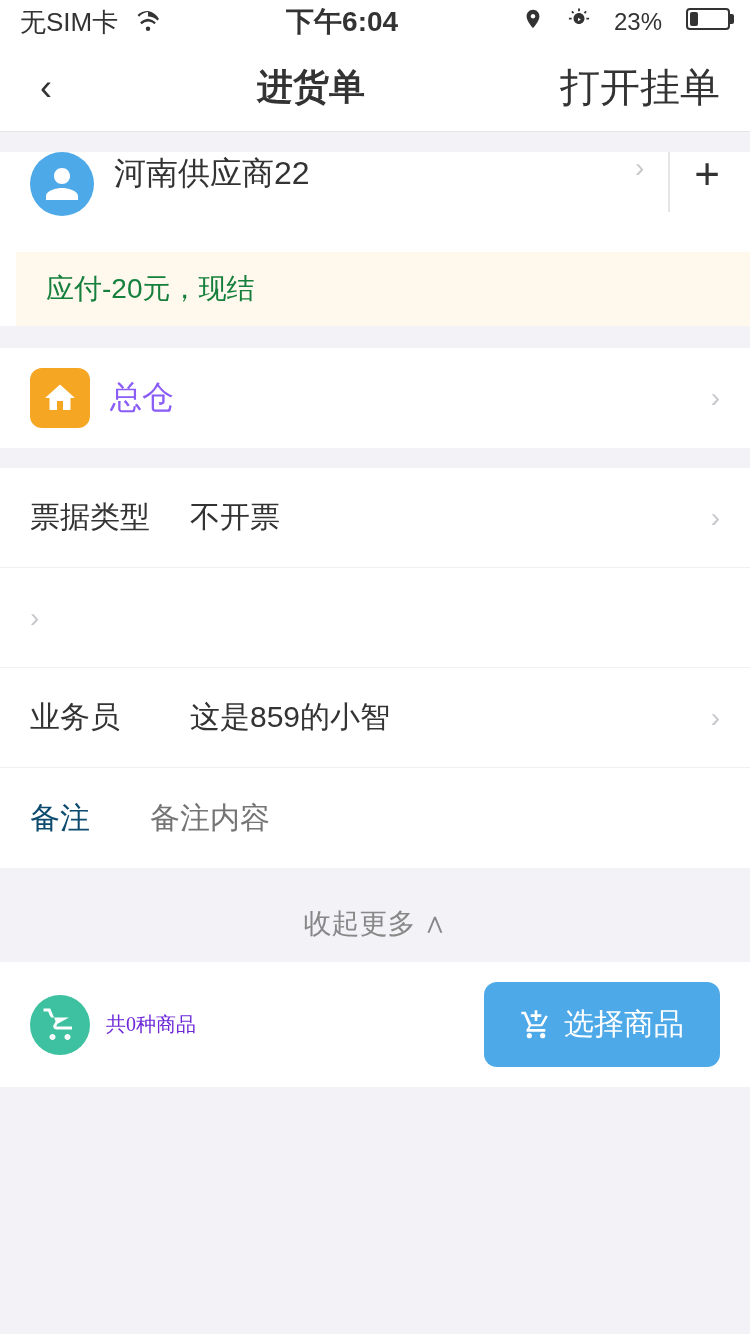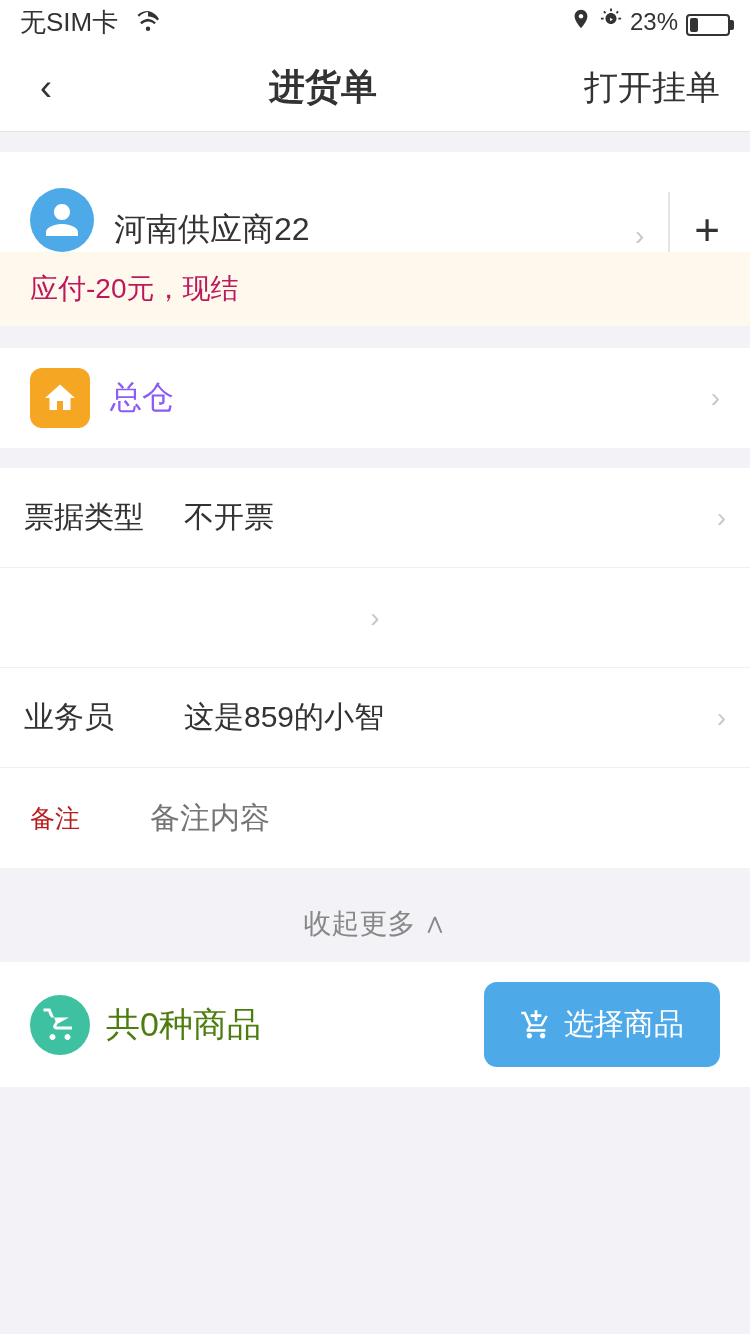--- a/index.html
+++ b/index.html
@@ -30,22 +30,22 @@
       display: flex;
       align-items: center;
       gap: 16px;
     }
     .status-center {
       font-size: 28px;
       font-weight: 600;
     }
     .status-right {
       display: flex;
-      align-items: flex-end;
-      gap: 8px;
+      align-items: flex-start;
+      gap: 24px;
       font-size: 24px;
     }
     .battery-icon {
       width: 44px;
       height: 22px;
       border: 2px solid #333;
       border-radius: 4px;
       position: relative;
       display: inline-flex;
       align-items: center;
@@ -85,41 +85,41 @@
       color: #333;
       cursor: pointer;
       padding: 10px;
     }
     .nav-title {
       font-size: 36px;
       font-weight: 600;
       color: #333;
     }
     .nav-action {
-      font-size: 34px;
+      font-size: 40px;
       color: #333;
       cursor: pointer;
     }
 
     
     .section-gap {
       height: 20px;
       background: #f2f2f7;
     }
 
     
     .card {
       background: #fff;
       width: 750px;
     }
 
     
     .supplier-row {
       display: flex;
-      align-items: flex-end;
+      align-items: flex-start;
       padding: 0 30px;
       height: 100px;
       background: #fff;
       border-bottom: none;
     }
     .supplier-avatar {
       width: 64px;
       height: 64px;
       border-radius: 50%;
       background: #4da9e8;
@@ -154,21 +154,22 @@
       color: #333;
       line-height: 1;
       cursor: pointer;
     }
 
     
     .notice-bar {
       background: #fff8ec;
       padding: 18px 30px;
       font-size: 28px;
-      color: #be185d;
+      color: #15803d;
+      margin-left: 16px;
     }
 
     
     .warehouse-row {
       display: flex;
       align-items: center;
       padding: 0 30px;
       height: 100px;
       background: #fff;
       margin-top: 2px;
@@ -196,25 +197,24 @@
     }
 
     
     .form-section {
       background: #fff;
       margin-top: 20px;
     }
     .form-row {
       display: flex;
       align-items: center;
-      padding: 0 24px;
+      padding: 0 30px;
       height: 100px;
       border-bottom: 1px solid #f0f0f0;
       cursor: pointer;
-      justify-content: center;
     }
     .form-row:last-child {
       border-bottom: none;
     }
     .form-label {
       font-size: 30px;
       color: #333;
       width: 140px;
       flex-shrink: 0;
     }
@@ -226,22 +226,22 @@
     }
 
     
     .remark-row {
       display: flex;
       align-items: center;
       padding: 0 30px;
       height: 100px;
     }
     .remark-label {
-      font-size: 25px;
-      color: #b91c1c;
+      font-size: 30px;
+      color: #0c4a6e;
       width: 100px;
       flex-shrink: 0;
     }
     .remark-input {
       flex: 1;
       font-size: 30px;
       color: #a16207;
       padding-left: 20px;
       border: none;
       outline: none;
@@ -284,22 +284,23 @@
       display: flex;
       align-items: center;
       justify-content: center;
     }
     .product-cart-icon svg {
       width: 36px;
       height: 36px;
       fill: #fff;
     }
     .product-count {
-      font-size: 34px;
-      color: #4d7c0f;
+      font-size: 20px;
+      color: #6d28d9;
+      font-family: Liberation Serif, serif;
     }
     .select-btn {
       background: #4da9e8;
       color: #fff;
       border: none;
       border-radius: 13px;
       padding: 22px 36px;
       font-size: 30px;
       display: flex;
       align-items: center;
@@ -323,20 +324,21 @@
 
 <div class="status-bar">
   <div class="status-left">
     <span>无SIM卡</span>
     <span>
       <svg viewBox="0 0 24 18" fill="none" xmlns="http://www.w3.org/2000/svg" style="width:28px;height:20px;">
         <path d="M12 14a2 2 0 1 1 0 4 2 2 0 0 1 0-4zm0-4.5c2.21 0 4.21.9 5.66 2.34l1.41-1.41A10.97 10.97 0 0 0 12 7a10.97 10.97 0 0 0-7.07 3.43l1.41 1.41A7.97 7.97 0 0 1 12 9.5zm0-4.5c3.31 0 6.3 1.34 8.49 3.51l1.41-1.41A14.97 14.97 0 0 0 12 0C8.34 0 5.02 1.4 2.58 3.66l1.41 1.41A12.95 12.95 0 0 1 12 1z" fill="#333"></path>
       </svg>
     </span>
   </div>
+  <div class="status-center">下午6:04</div>
   <div class="status-right">
     <span>
       <svg viewBox="0 0 24 24" style="width:22px;height:22px;" fill="#333">
           <path d="M12 2C8.13 2 5 5.13 5 9c0 5.25 7 13 7 13s7-7.75 7-13c0-3.87-3.13-7-7-7zm0 9.5c-1.38 0-2.5-1.12-2.5-2.5S10.62 6.5 12 6.5s2.5 1.12 2.5 2.5S13.38 11.5 12 11.5z"></path>
         </svg>
     </span>
     <span>
       <svg viewBox="0 0 24 24" style="width:22px;height:22px;" fill="#333">
           <path d="M6.76 4.84l-1.8-1.79-1.41 1.41 1.79 1.79 1.42-1.41zM4 10.5H1v2h3v-2zm9-9.95h-2V3.5h2V.55zm7.45 3.91l-1.41-1.41-1.79 1.79 1.41 1.41 1.79-1.79zM20 10.5v2h3v-2h-3zm-8-5c-3.31 0-6 2.69-6 6s2.69 6 6 6 6-2.69 6-6-2.69-6-6-6zm-1 9v-4l3 2-3 2z"></path>
         </svg>

